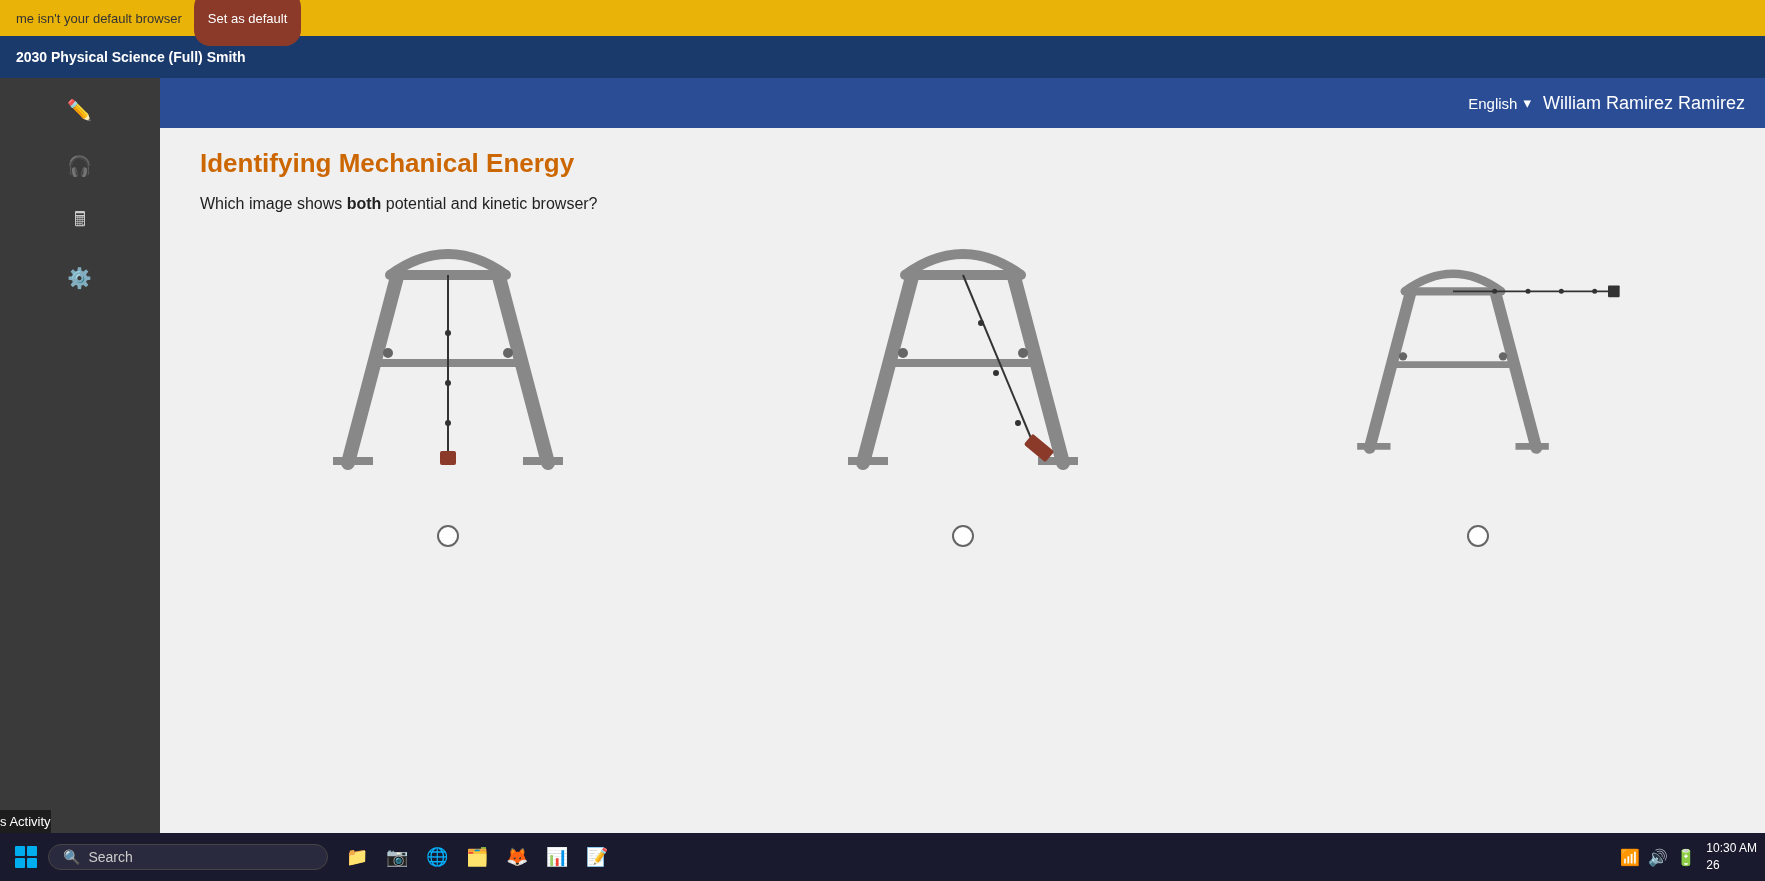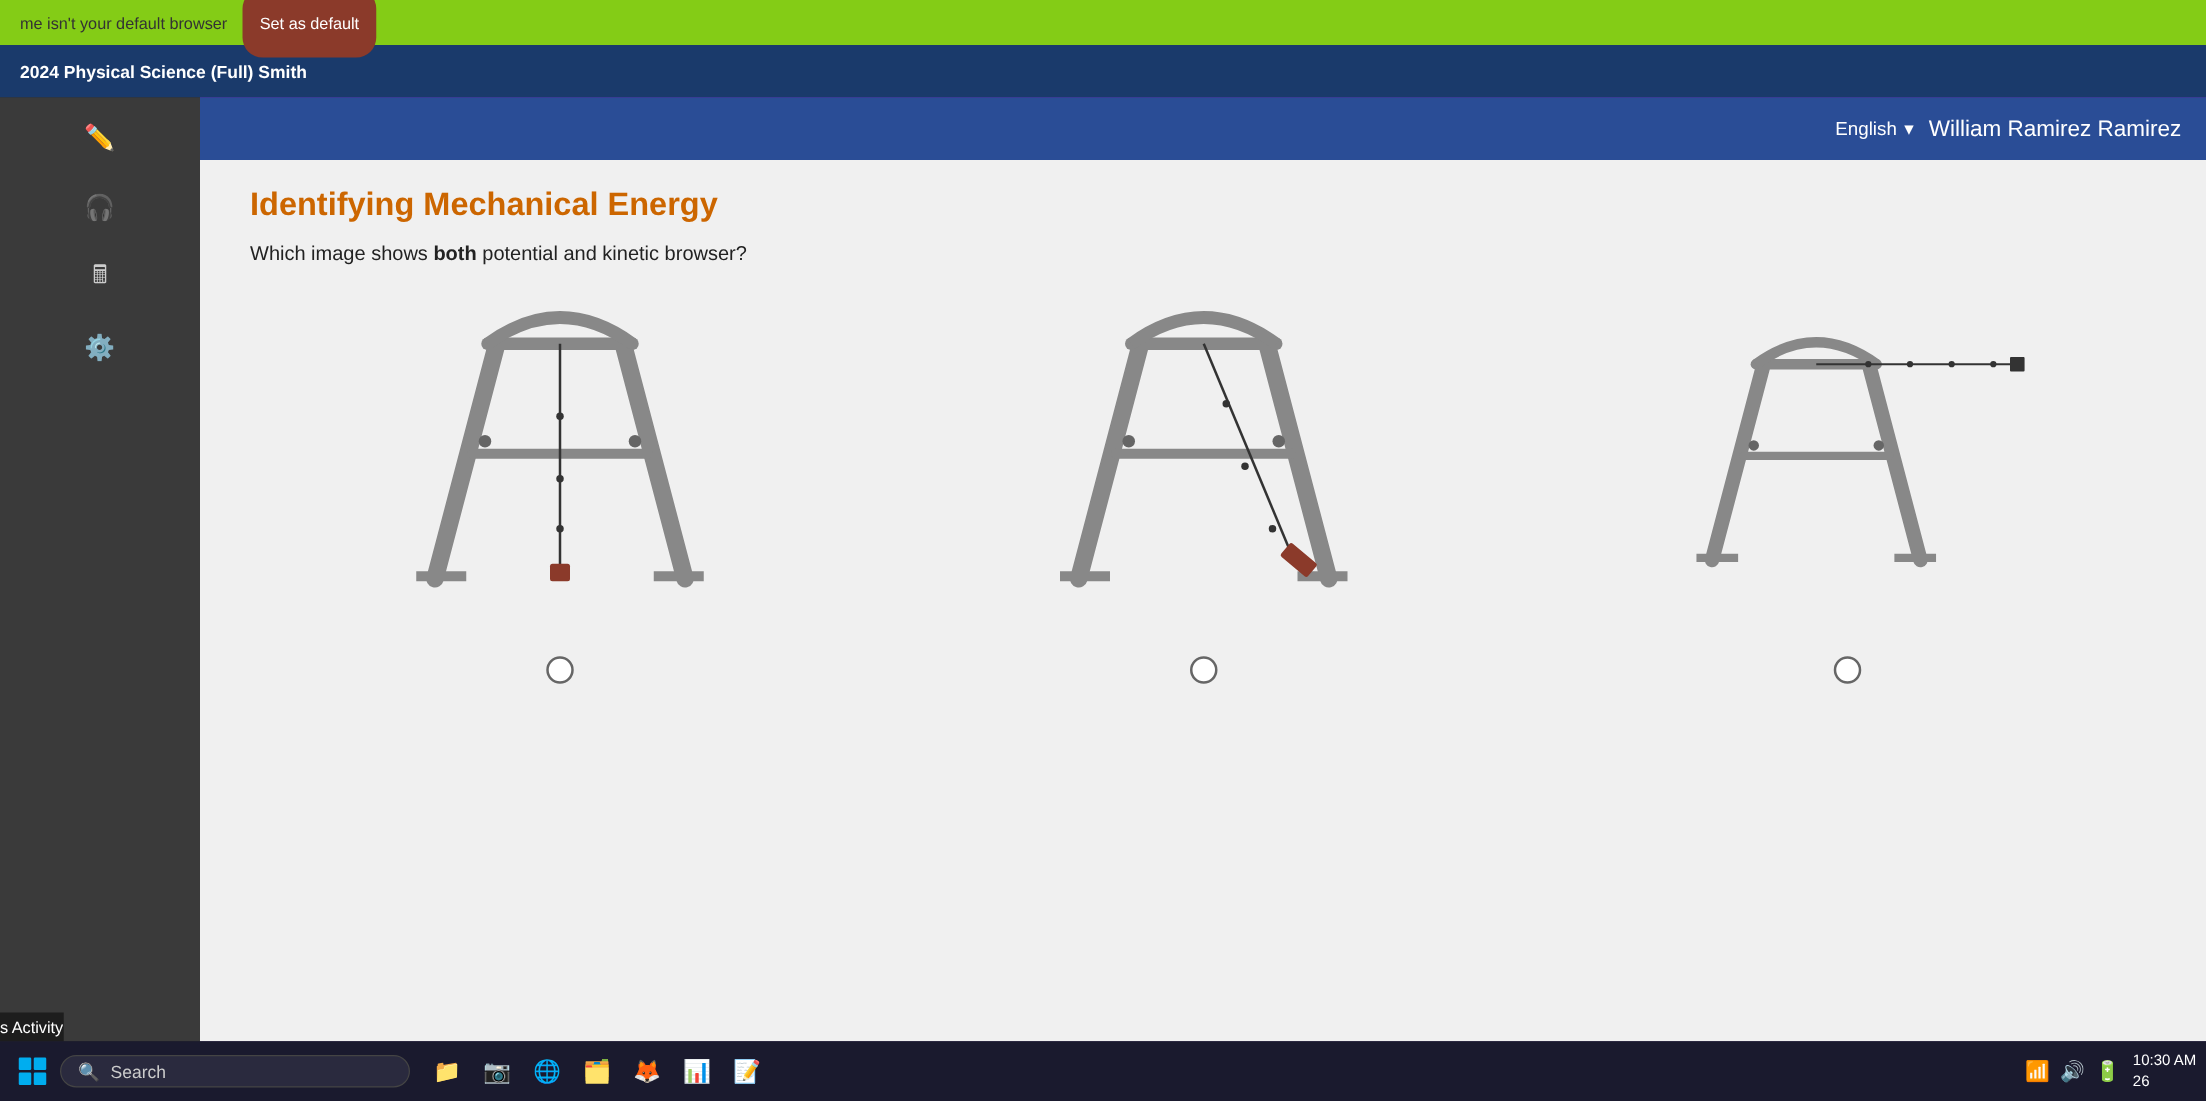--- a/index.html
+++ b/index.html
@@ -7,21 +7,21 @@
       width: 1765px;
       height: 881px;
       overflow: hidden;
       font-family: Arial, sans-serif;
       background: #2a2a2a;
       position: relative;
     }
 
     
     .browser-bar {
-      background: #84cc16;
+      background: #eab308;
       height: 36px;
       display: flex;
       align-items: center;
       padding: 0 16px;
       gap: 12px;
       position: relative;
       z-index: 10;
     }
     .browser-bar-text {
       font-size: 13px;
@@ -76,21 +76,21 @@
       justify-content: center;
       color: #ccc;
       font-size: 20px;
       cursor: pointer;
       border-radius: 4px;
     }
 
     
     .content-panel {
       flex: 1;
-      background: #6d28d9;
+      background: #14532d;
       position: relative;
     }
 
     
     .content-top-bar {
       background: #2a4d96;
       height: 50px;
       display: flex;
       align-items: center;
       justify-content: flex-end;
@@ -292,21 +292,21 @@
   </style>
 </head>
 <body>
 
 <div class="browser-bar">
   <span class="browser-bar-text">me isn't your default browser</span>
   <button class="set-default-btn">Set as default</button>
 </div>
 
 <div class="app-header">
-  <span>2024 Physical Science (Full) Smith</span>
+  <span>2030 Physical Science (Full) Smith</span>
 </div>
 
 <div class="main-area">
 
   <div class="left-sidebar">
     <div class="sidebar-icon" title="Pencil">✏️</div>
     <div class="sidebar-icon" title="Headphones">🎧</div>
     <div class="sidebar-icon" title="Calculator">🖩</div>
     <div class="sidebar-icon" title="Settings">⚙️</div>
   </div>

